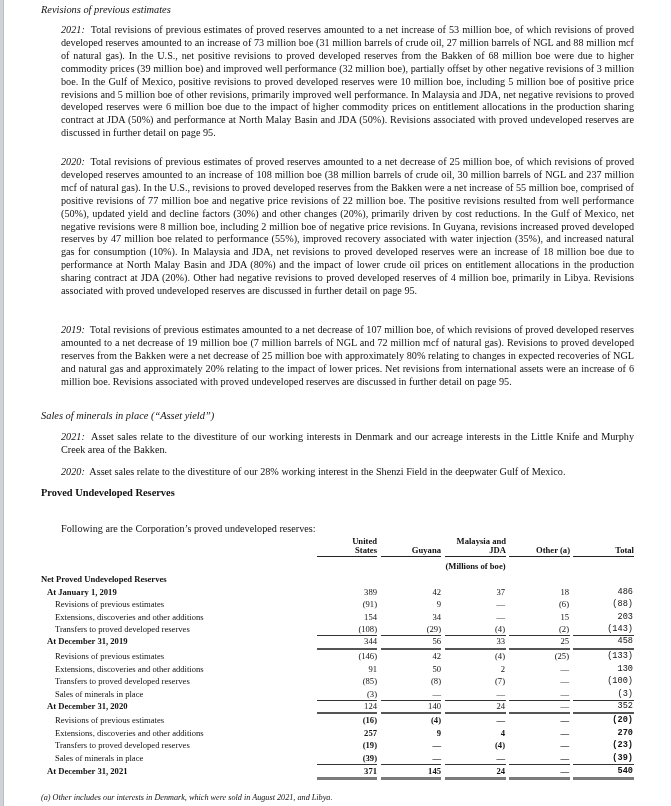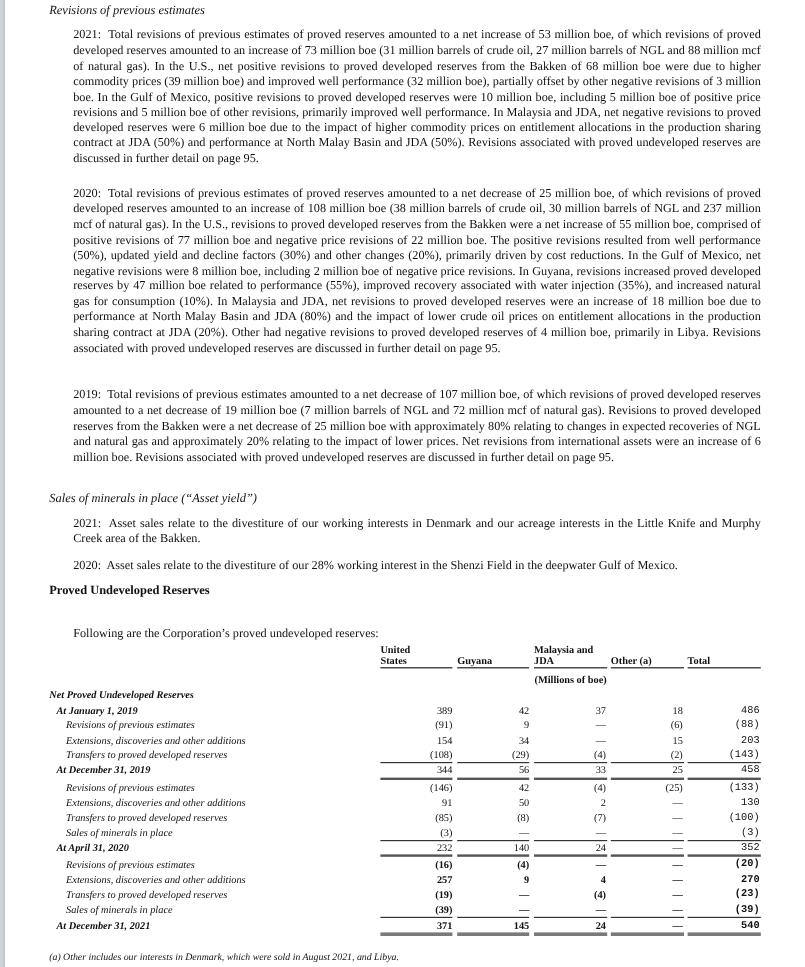--- a/index.html
+++ b/index.html
@@ -4,30 +4,30 @@
 <style>
   html, body { margin:0; padding:0; background:#ffffff; }
   body {
     width:671px; height:806px; overflow:hidden; position:relative;
     font-family:"Liberation Serif", "DejaVu Serif", serif;
     color:#111; font-size:10.2px; line-height:12.9px;
   }
   .leftrule { position:absolute; left:0; top:0; width:3px; height:806px; background:#cfd3d8; border-right:1px solid #b9bec4; }
   .sec-title { position:absolute; left:41px; font-style:italic; font-size:10.4px; }
   .para { position:absolute; left:61px; width:573px; text-align:justify; }
-  .para .yr { }
+  .para .yr { font-style:italic; }
   .bold-head { position:absolute; left:41px; font-weight:bold; font-size:10.4px; }
   .intro { position:absolute; left:61px; }
 
   
-  .colhead { position:absolute; text-align:left; font-weight:bold; font-size:8.6px; line-height:9px; }
+  .colhead { position:absolute; text-align:right; font-weight:bold; font-size:8.6px; line-height:9px; }
   .colhead .rule { position:absolute; left:0; right:0; bottom:-2px; height:1px; background:#222; }
   .units { position:absolute; left:445px; width:61px; text-align:center; font-weight:bold; font-size:8.6px; top:560px; }
   .row { position:absolute; left:0; width:671px; height:12.6px; font-size:8.6px; line-height:12.6px; }
-  .row .lbl { position:absolute; white-space:nowrap;font-style:italic; }
+  .row .lbl { position:absolute; white-space:nowrap; }
   .row .lbl.l1 { left:41px; font-weight:bold; }
   .row .lbl.l2 { left:47px; font-weight:bold; }
   .row .lbl.l3 { left:55px; }
   .row .cell { position:absolute; width:60px; text-align:right; padding-right:0; }
   .row.boldvals .cell { font-weight:bold; }
   .c0 { left:317px; } .c1 { left:381px; } .c2 { left:445px; } .c3 { left:509px; } .c4 { left:573px;font-family:Liberation Mono, monospace; }
   .cell.paren { margin-right:-3px; }
   .hr { position:absolute; height:1px; background:#333; width:60px; }
   .hr.double { height:2px; background:#555; }
   .hr.thick { height:3px; background:#7a7a7a; }
@@ -192,22 +192,22 @@
   <span class="cell c3">—</span>
   <span class="cell c4 paren">(3)</span>
 </div>
 <div class="hr c0" style="top:699.5px;"></div>
 <div class="hr c1" style="top:699.5px;"></div>
 <div class="hr c2" style="top:699.5px; width:61px;"></div>
 <div class="hr c3" style="top:699.5px; width:61px;"></div>
 <div class="hr c4" style="top:699.5px; width:61px;"></div>
 
 <div class="row" style="top:699.5px;">
-  <span class="lbl l2">At April 31, 2020</span>
-  <span class="cell c0">232</span>
+  <span class="lbl l2">At December 31, 2020</span>
+  <span class="cell c0">124</span>
   <span class="cell c1">140</span>
   <span class="cell c2">24</span>
   <span class="cell c3">—</span>
   <span class="cell c4">352</span>
 </div>
 <div class="hr double c0" style="top:712px;"></div>
 <div class="hr double c1" style="top:712px;"></div>
 <div class="hr double c2" style="top:712px; width:61px;"></div>
 <div class="hr double c3" style="top:712px; width:61px;"></div>
 <div class="hr double c4" style="top:712px; width:61px;"></div>

